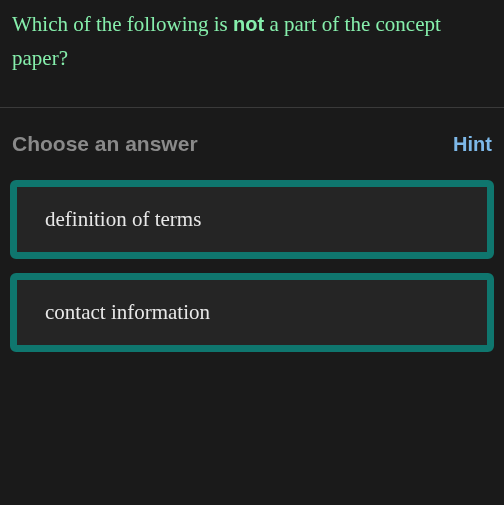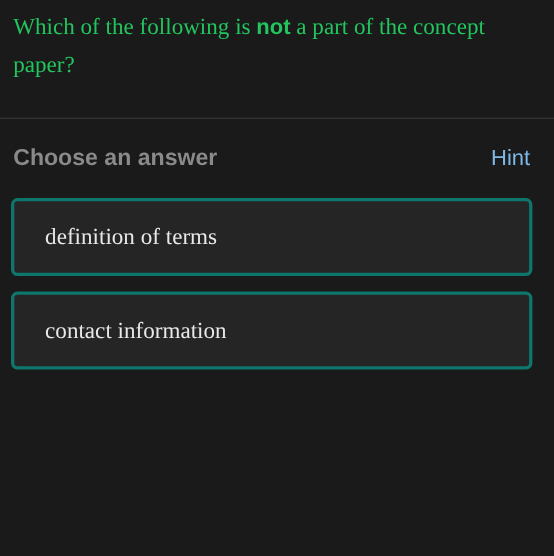--- a/index.html
+++ b/index.html
@@ -14,59 +14,59 @@
     font-family: Georgia, 'Times New Roman', serif;
     color: #e8e8e8;
     overflow: hidden;
   }
   .question-section {
     padding: 8px 12px 32px 12px;
   }
   .question-text {
     font-size: 21px;
     line-height: 1.6;
-    color: #22c55e;
+    color: #86efac;
     font-weight: 400;
   }
   .question-text .emphasis {
     font-weight: 700;
     font-family: -apple-system, BlinkMacSystemFont, 'Segoe UI', Arial, sans-serif;
     font-size: 20px;
   }
   .divider {
     height: 1px;
     background: #3a3a3a;
     width: 100%;
   }
   .answer-section {
-    padding: 24px 20px 0 10px;
+    padding: 24px 10px 0 10px;
   }
   .answer-header {
     display: flex;
     justify-content: space-between;
     align-items: center;
     margin-bottom: 24px;
     padding: 0 2px;
   }
   .choose-label {
     font-family: -apple-system, BlinkMacSystemFont, 'Segoe UI', Arial, sans-serif;
     font-size: 21px;
     font-weight: 700;
     color: #8a8a8a;
   }
   .hint-link {
     font-family: -apple-system, BlinkMacSystemFont, 'Segoe UI', Arial, sans-serif;
     font-size: 20px;
-    font-weight: 400;
+    font-weight: 700;
     color: #7db8e8;
     cursor: pointer;
   }
   .option {
     background: #252525;
-    border: 3px solid #0f766e;
+    border: 7px solid #0f766e;
     border-radius: 6px;
     padding: 20px 28px;
     margin-bottom: 14px;
     cursor: pointer;
   }
   .option-text {
     font-size: 21px;
     color: #e8e8e8;
     font-family: Georgia, 'Times New Roman', serif;
   }

